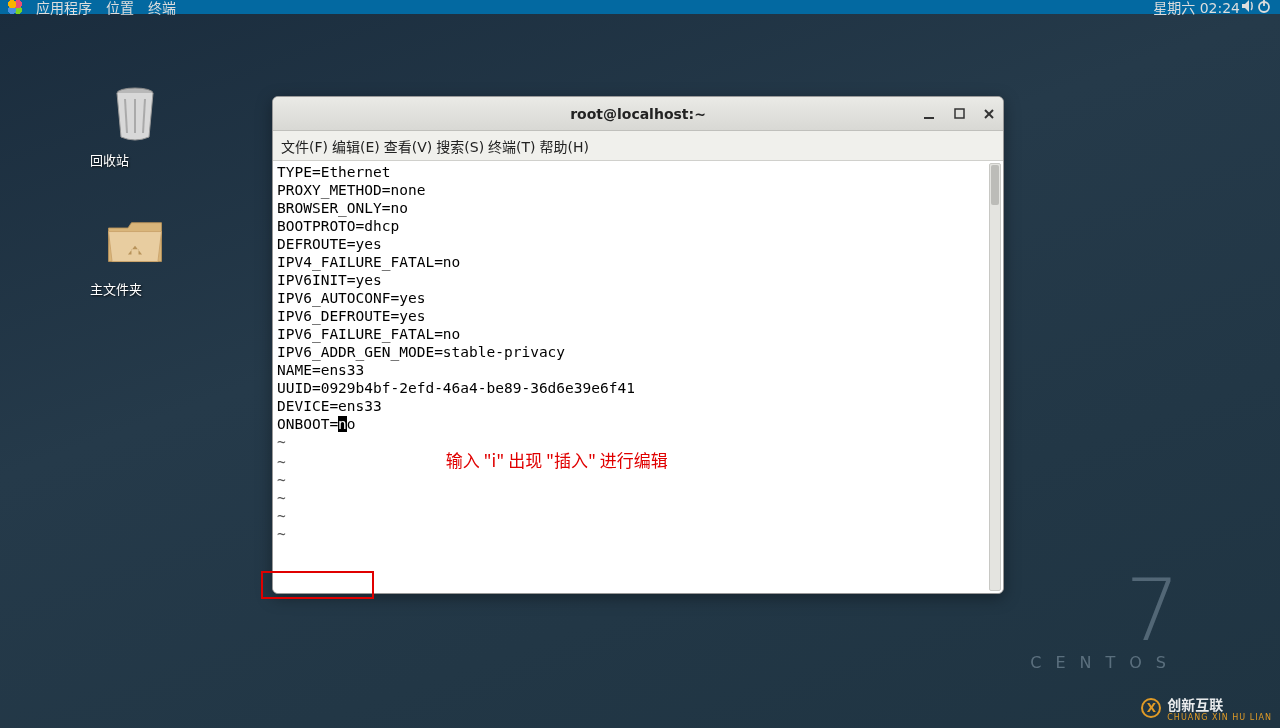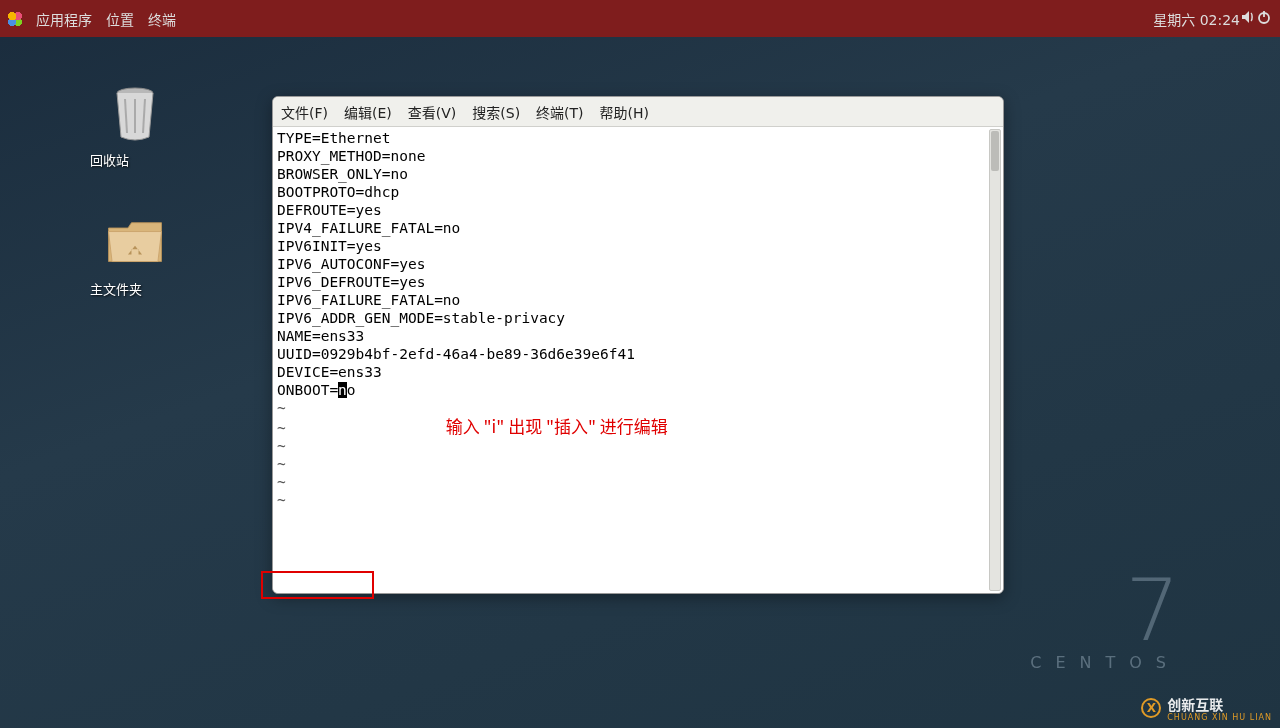--- a/index.html
+++ b/index.html
@@ -1,20 +1,20 @@
 <!DOCTYPE html>
 <html><head>
 <meta charset="utf-8">
 <style>
   * { margin: 0; padding: 0; box-sizing: border-box; }
   html, body { width: 1280px; height: 728px; overflow: hidden; font-family: "DejaVu Sans", "Noto Sans CJK SC", sans-serif; }
   body { background: linear-gradient(160deg, #1a2c3d 0%, #253a4a 40%, #1f3442 100%); position: relative; }
 
   
-  .top-panel { position: absolute; top: 0; left: 0; right: 0; height: 37px; background: #7f1d1d; color: #ddd; display: flex; align-items: center; font-size: 14px; padding: 0 8px; }
+  .top-panel { position: absolute; top: 0; left: 0; right: 0; height: 14px; background: #0369a1; color: #ddd; display: flex; align-items: center; font-size: 14px; padding: 0 8px; }
   .panel-left { display: flex; align-items: center; gap: 14px; }
   .panel-left .panel-item { cursor: pointer; }
   .panel-right { margin-left: auto; display: flex; align-items: center; }
   .app-icon { width: 14px; height: 14px; background:
     radial-gradient(circle at 30% 30%, #f7b500 30%, transparent 31%),
     radial-gradient(circle at 70% 30%, #e94e77 30%, transparent 31%),
     radial-gradient(circle at 30% 70%, #4a90e2 30%, transparent 31%),
     radial-gradient(circle at 70% 70%, #7ed321 30%, transparent 31%);
   }
 
@@ -23,21 +23,21 @@
   .desktop-icon .icon-box { width: 60px; height: 60px; margin: 0 auto 6px; display:flex; align-items:center; justify-content:center; }
   .desktop-icon .label { text-shadow: 1px 1px 2px rgba(0,0,0,.8); }
   .trash-svg { width: 48px; height: 54px; }
   .folder-svg { width: 68px; height: 54px; }
 
   
   .terminal-window { position: absolute; left: 272px; top: 96px; width: 732px; height: 498px; background: #e8e8e4; border: 1px solid #999; border-radius: 6px; box-shadow: 0 4px 16px rgba(0,0,0,.35); display: flex; flex-direction: column; overflow: hidden; }
   .titlebar { height: 34px; background: linear-gradient(#eaeae6,#d8d8d4); display: flex; align-items: center; justify-content: center; position: relative; font-size: 14px; font-weight: bold; color: #222; border-bottom: 1px solid #c0c0bc; }
   .window-controls { position: absolute; right: 6px; top: 0; height: 100%; display: flex; align-items: center; gap: 14px; }
   .win-btn { width: 16px; height: 16px; display:flex; align-items:center; justify-content:center; cursor:pointer; color:#333; font-size:14px; font-weight:bold;}
-  .menubar { height: 30px; background: #f0f0ec; display: flex; align-items: center; padding: 0 6px; gap: 12px; font-size: 14px; color: #222; border-bottom: 1px solid #d0d0cc; }
+  .menubar { height: 30px; background: #f0f0ec; display: flex; align-items: center; padding: 0 6px; font-size: 14px; color: #222; border-bottom: 1px solid #d0d0cc; }
   .menubar .menu-item { cursor: pointer; padding: 2px 2px; }
   .terminal-body { flex: 1; background: #fff; color: #000; font-family: "DejaVu Sans Mono", monospace; font-size: 14.5px; line-height: 18px; padding: 17px 4px; white-space: pre; position: relative; overflow:hidden;}
   .terminal-body .scroll-content { position:absolute; left:4px; right:18px; top:2px; bottom:2px; }
   .scrollbar { position:absolute; right:2px; top:2px; width:12px; bottom:2px; background:#e4e4e0; border:1px solid #c8c8c4; border-radius:2px;}
   .scrollbar-thumb { position:absolute; left:1px; right:1px; top:1px; height:40px; background:#bcbcb8; border-radius:2px;}
   .tilde-line { color: #555; }
   .annotation { color: #e00000; font-family: "Noto Sans CJK SC","DejaVu Sans",sans-serif; font-size: 17px; }
   .cursor-block { background:#000; color:#fff; }
   .status-line { position:absolute; left:4px; right:18px; bottom:2px; display:flex; font-family:"DejaVu Sans Mono",monospace; font-size:14.5px;}
   .status-left { }
@@ -97,20 +97,41 @@
     <svg class="folder-svg" viewBox="0 0 68 54">
       <path d="M4 10 L26 10 L30 4 L64 4 L64 48 L4 48 Z" fill="#d9b57a" stroke="#b8935a"></path>
       <path d="M4 14 L64 14 L60 48 L8 48 Z" fill="#e8cda0" stroke="#c9a36b"></path>
       <path d="M26 40 L34 30 L42 40 Z M30 40 h8 v-6 h-8 z" fill="#b8935a"></path>
     </svg>
   </div>
   <div class="label">主文件夹</div>
 </div>
 
 <div class="terminal-window">
+  <div class="titlebar">
+    <span>root@localhost:~</span>
+    <div class="window-controls">
+      <span class="win-btn">
+        <svg width="12" height="12" viewBox="0 0 12 12">
+            <line x1="1" y1="10" x2="11" y2="10" stroke="#333" stroke-width="2"></line>
+          </svg>
+      </span>
+      <span class="win-btn">
+        <svg width="11" height="11" viewBox="0 0 11 11">
+            <rect x="1" y="1" width="9" height="9" fill="none" stroke="#333" stroke-width="1.5"></rect>
+          </svg>
+      </span>
+      <span class="win-btn">
+        <svg width="12" height="12" viewBox="0 0 12 12">
+            <line x1="2" y1="2" x2="10" y2="10" stroke="#333" stroke-width="2"></line>
+            <line x1="10" y1="2" x2="2" y2="10" stroke="#333" stroke-width="2"></line>
+          </svg>
+      </span>
+    </div>
+  </div>
   <div class="menubar">
     <span class="menu-item">文件(F)</span>
     <span class="menu-item">编辑(E)</span>
     <span class="menu-item">查看(V)</span>
     <span class="menu-item">搜索(S)</span>
     <span class="menu-item">终端(T)</span>
     <span class="menu-item">帮助(H)</span>
   </div>
   <div class="terminal-body">
     <div class="scroll-content" id="scroll-content"><div>TYPE=Ethernet</div><div>PROXY_METHOD=none</div><div>BROWSER_ONLY=no</div><div>BOOTPROTO=dhcp</div><div>DEFROUTE=yes</div><div>IPV4_FAILURE_FATAL=no</div><div>IPV6INIT=yes</div><div>IPV6_AUTOCONF=yes</div><div>IPV6_DEFROUTE=yes</div><div>IPV6_FAILURE_FATAL=no</div><div>IPV6_ADDR_GEN_MODE=stable-privacy</div><div>NAME=ens33</div><div>UUID=0929b4bf-2efd-46a4-be89-36d6e39e6f41</div><div>DEVICE=ens33</div><div>ONBOOT=<span class="cursor-block">n</span>o</div><div class="tilde-line">~</div><div class="tilde-line">~<span style="display:inline-block; width:160px;"></span><span class="annotation">输入 "i" 出现 "插入" 进行编辑</span></div><div class="tilde-line">~</div><div class="tilde-line">~</div><div class="tilde-line">~</div><div class="tilde-line">~</div></div>

